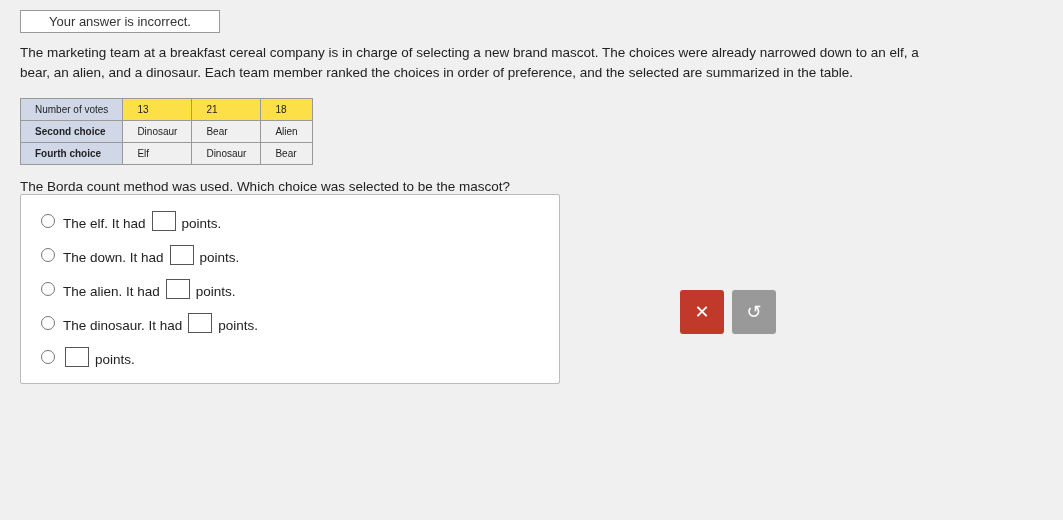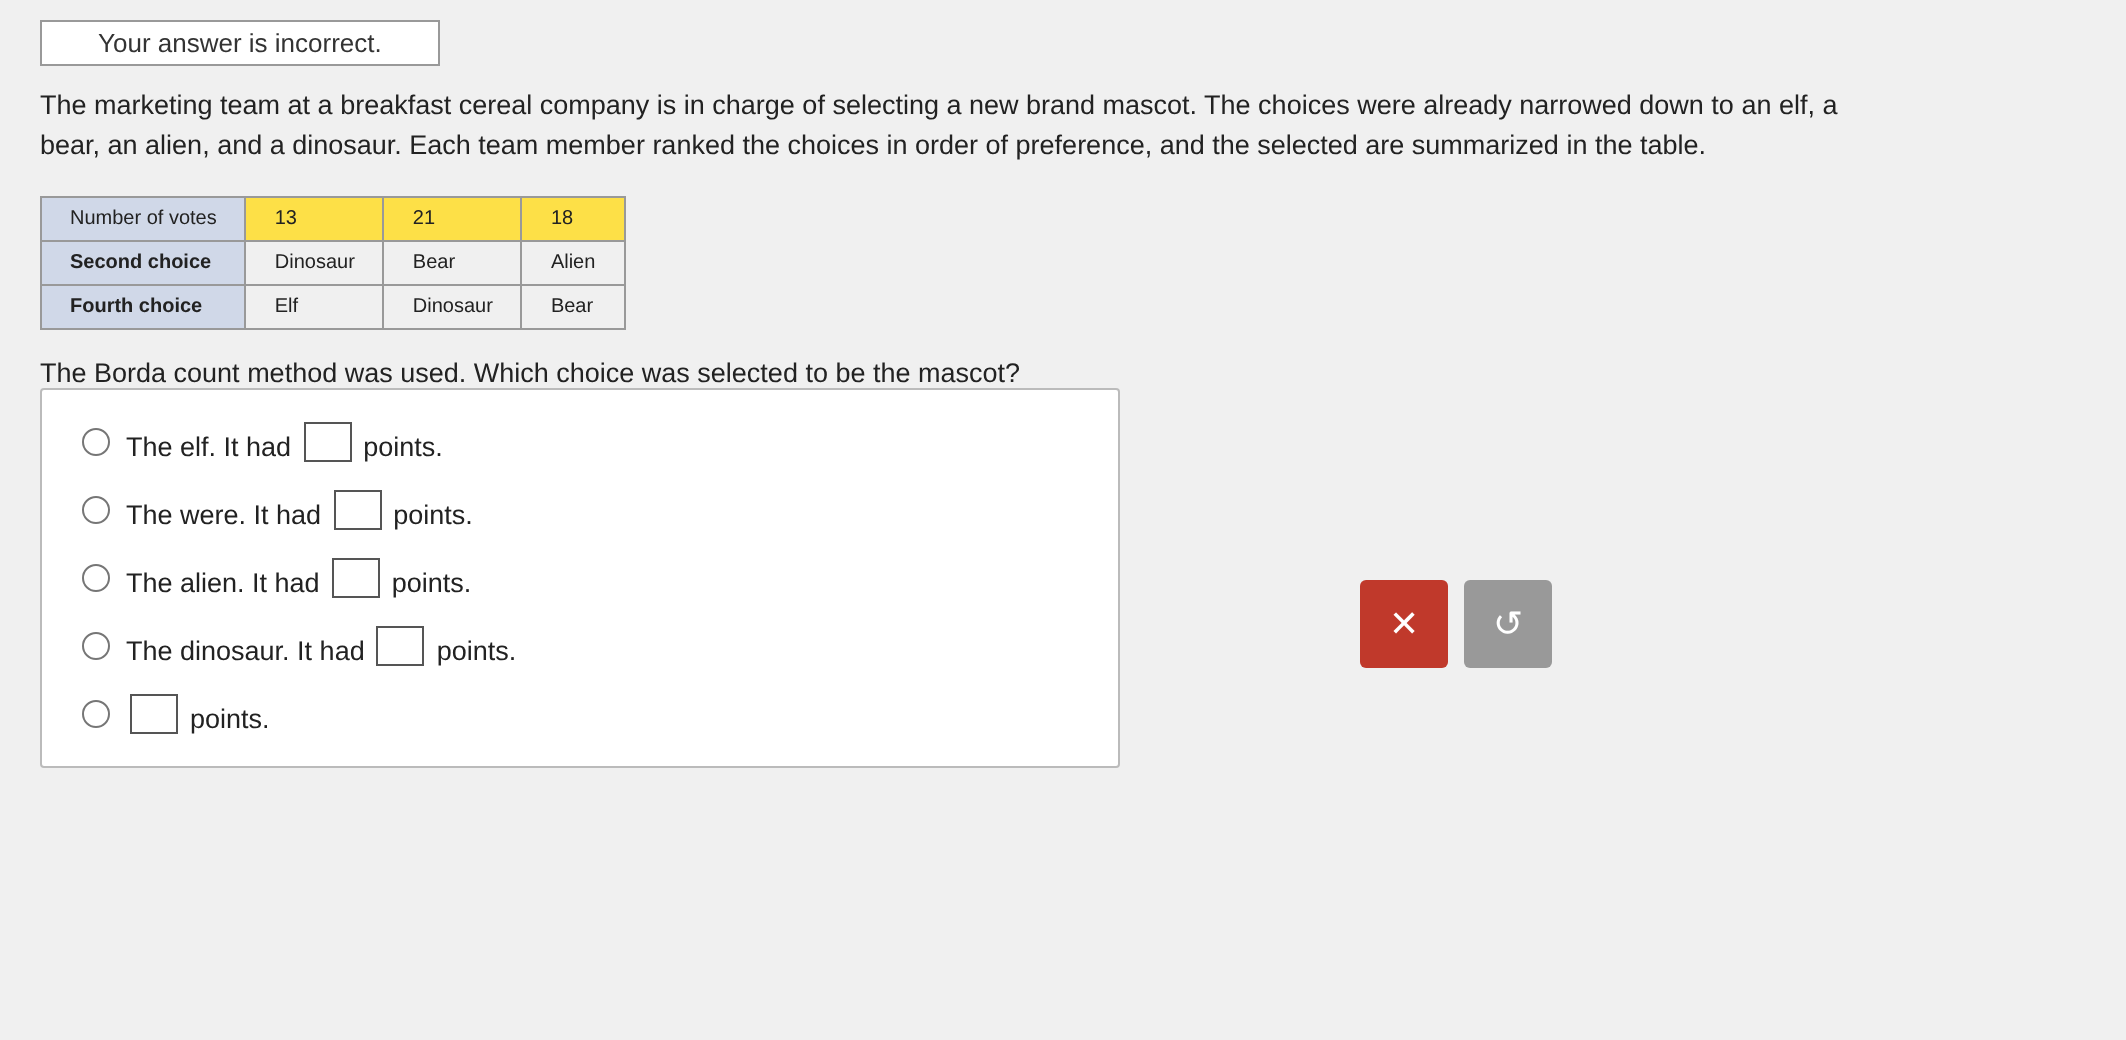--- a/index.html
+++ b/index.html
@@ -181,21 +181,21 @@
       <label for="opt1">
         <span>The elf. It had</span>
         <span class="input-box"></span>
         <span>points.</span>
       </label>
     </div>
 
     <div class="answer-option">
       <input type="radio" name="answer" id="opt2" style="">
       <label for="opt2">
-        <span>The were. It had</span>
+        <span>The down. It had</span>
         <span class="input-box"></span>
         <span>points.</span>
       </label>
     </div>
 
     <div class="answer-option">
       <input type="radio" name="answer" id="opt3" style="">
       <label for="opt3">
         <span>The alien. It had</span>
         <span class="input-box"></span>

